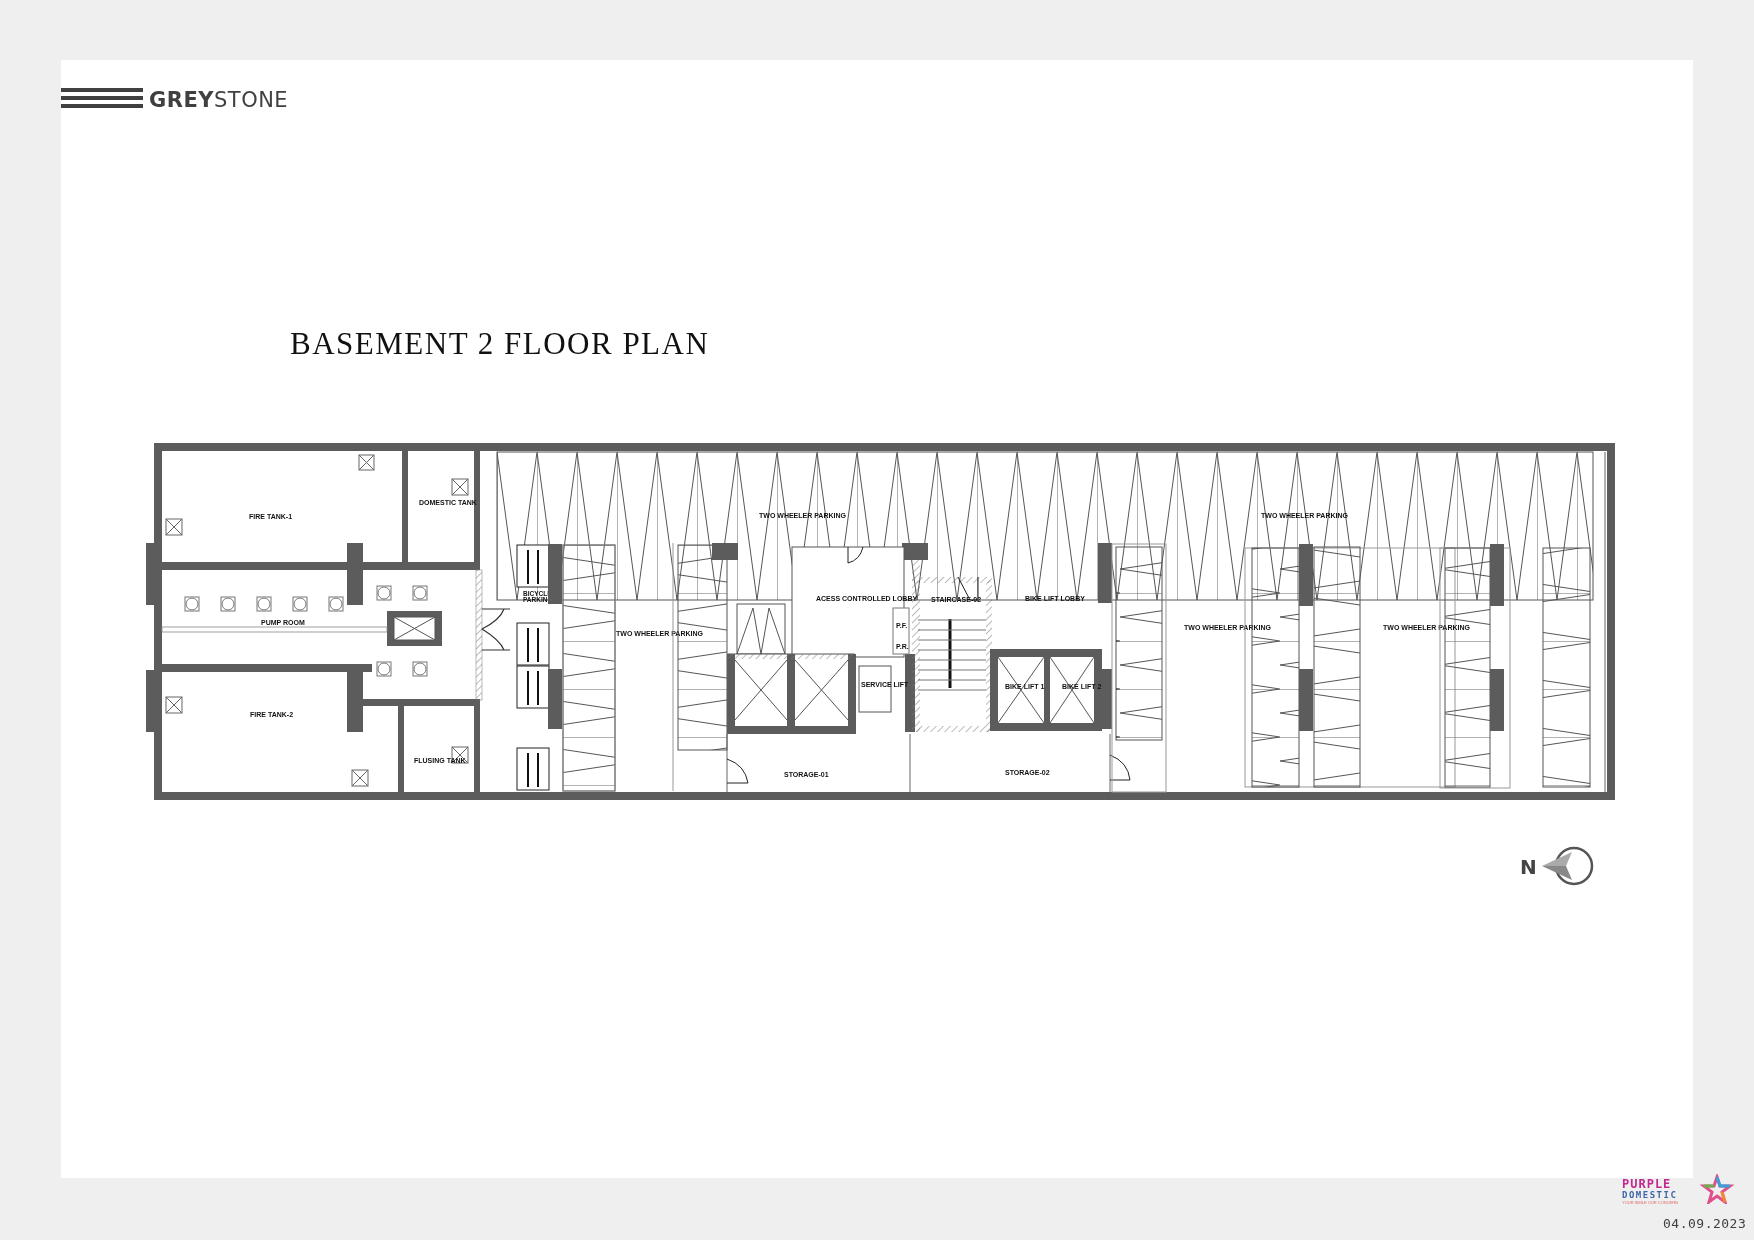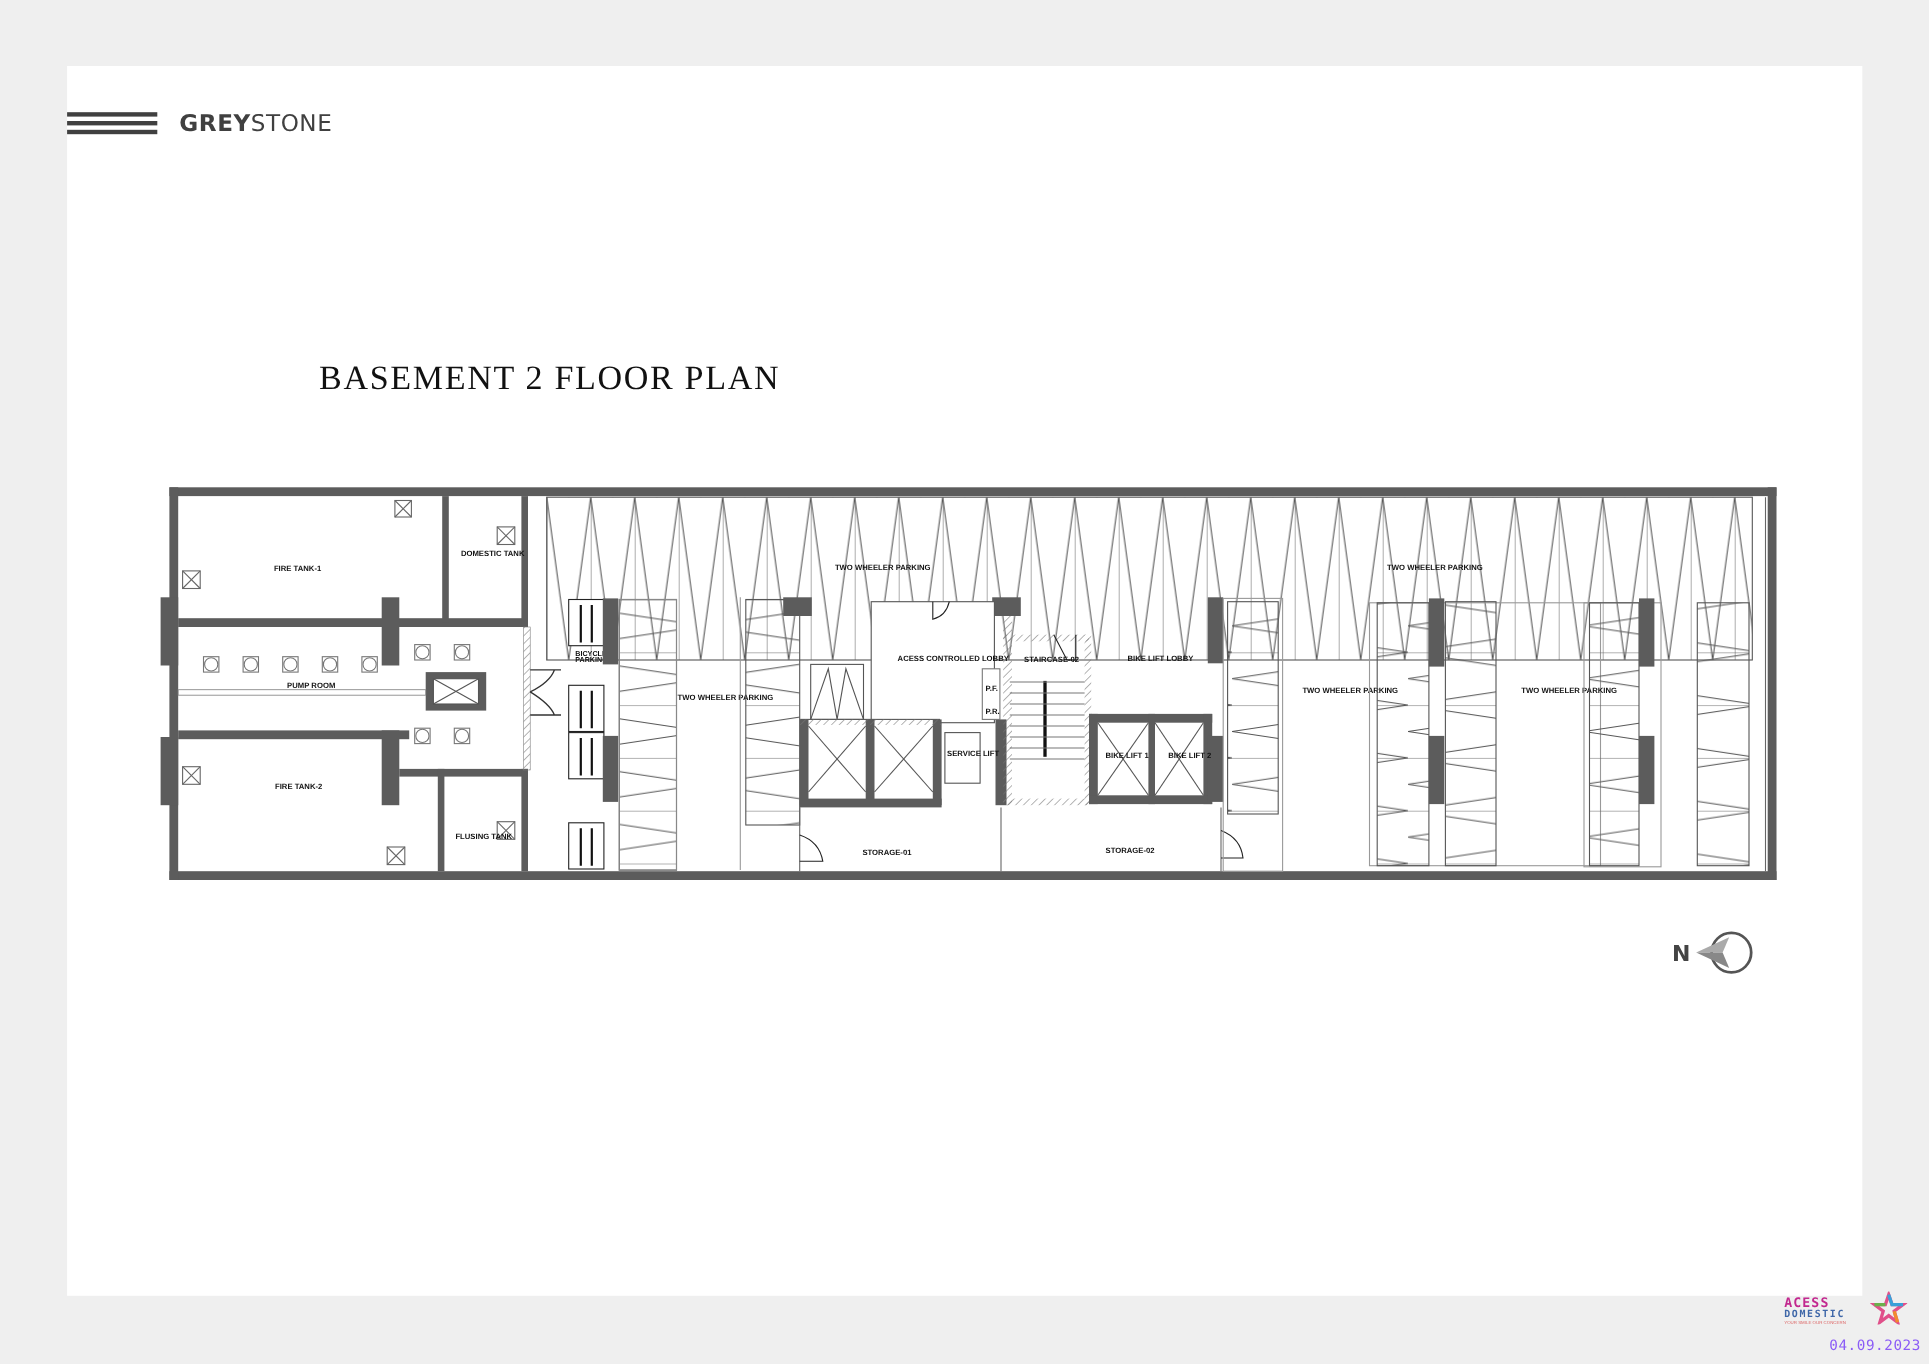--- a/index.html
+++ b/index.html
@@ -1,31 +1,31 @@
 <!DOCTYPE html>
 <html><head>
 <meta charset="utf-8">
 <style>
   html, body { margin:0; padding:0; }
   body { width:1754px; height:1240px; background:#efefef; position:relative; overflow:hidden; font-family:"Liberation Sans", sans-serif; }
   .page { position:absolute; left:61px; top:60px; width:1632px; height:1118px; background:#ffffff; }
-  .brand { position:absolute; left:61px; top:100px; display:flex; align-items:center; gap:20px; }
+  .brand { position:absolute; left:61px; top:88px; display:flex; align-items:flex-start; gap:6px; }
   .brand-lines { display:flex; flex-direction:column; gap:4px; }
   .brand-lines span { display:block; width:82px; height:4px; background:#404040; }
   .brand-name { font-family:"DejaVu Sans", sans-serif; font-size:21px; letter-spacing:0.5px; color:#404040; }
   .brand-name b { font-weight:700; }
   .brand-name i { font-style:normal; font-weight:400; }
   .title { position:absolute; left:290px; top:326px; font-family:"Liberation Serif", serif; font-size:31px; letter-spacing:1.5px; color:#111; font-weight:400; }
   .plan { position:absolute; left:0; top:0; }
   .plan text { font-family:"Liberation Sans", sans-serif; font-weight:700; fill:#111; }
   .footer-logo { position:absolute; left:1622px; top:1178px; width:112px; height:34px; }
   .logo-text1 { font-family:"DejaVu Sans Mono", monospace; font-size:12px; font-weight:700; color:#c2288f; line-height:12px; letter-spacing:1px; }
   .logo-text2 { font-family:"DejaVu Sans Mono", monospace; font-size:9px; font-weight:700; color:#3f67a8; line-height:10px; letter-spacing:1.5px; }
   .logo-text3 { font-family:"Liberation Sans", sans-serif; font-size:4px; color:#d66; line-height:5px; }
-  .date { position:absolute; left:1663px; top:1216px; font-family:"DejaVu Sans Mono", monospace; font-size:13px; color:#8b5cf6; letter-spacing:0.5px; }
+  .date { position:absolute; left:1663px; top:1216px; font-family:"DejaVu Sans Mono", monospace; font-size:13px; color:#404040; letter-spacing:0.5px; }
   .compass-n { position:absolute; left:1520px; top:855px; font-family:"DejaVu Sans", sans-serif; font-weight:700; font-size:20px; color:#444; }
 </style>
 </head>
 <body>
 
 <div class="page"></div>
 
 <div class="brand">
   <div class="brand-lines">
       <span></span>
@@ -244,21 +244,21 @@
   <g>
     <circle cx="1574" cy="866" r="18" fill="none" stroke="#555" stroke-width="2.5"></circle>
     <polygon points="1542,866 1572,852 1566,866" fill="#aaa"></polygon>
     <polygon points="1542,866 1566,866 1572,880" fill="#888"></polygon>
   </g>
 </svg>
 
 <div class="compass-n">N</div>
 
 <div class="footer-logo">
-  <div class="logo-text1">ACESS</div>
+  <div class="logo-text1">PURPLE</div>
   <div class="logo-text2">DOMESTIC</div>
   <div class="logo-text3">YOUR SMILE OUR CONCERN</div>
   <svg width="34" height="30" style="position:absolute;left:78px;top:-4px">
     <path d="M17 3 L20 12 L30 12 L22 18 L25 28 L17 22 L9 28 L12 18 L4 12 L14 12 Z" fill="none" stroke="#e0508a" stroke-width="3"></path>
     <path d="M17 3 L20 12 L30 12" fill="none" stroke="#3aa0d8" stroke-width="3"></path>
     <path d="M22 18 L25 28" fill="none" stroke="#f28a2e" stroke-width="3"></path>
     <path d="M4 12 L14 12" fill="none" stroke="#6ab04c" stroke-width="3"></path>
   </svg>
 </div>
 <div class="date">04.09.2023</div>

